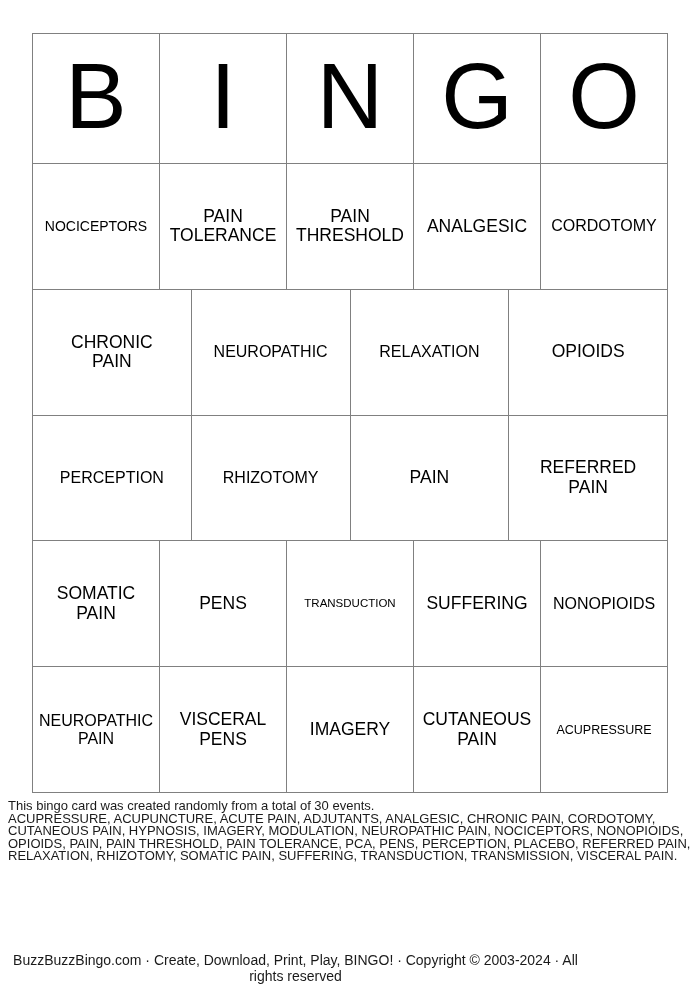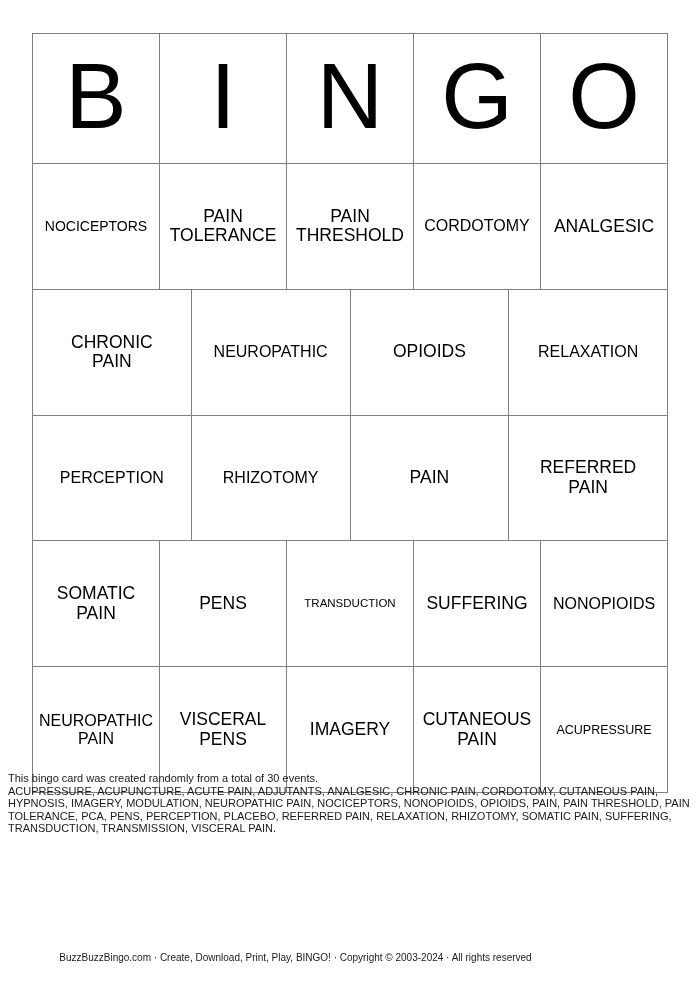--- a/index.html
+++ b/index.html
@@ -77,37 +77,37 @@
   .fs-lg  { font-size: 17.5px; }
   .fs-md  { font-size: 16px; }
   .fs-sm  { font-size: 14px; text-align: center; }
   .fs-xs  { font-size: 12.5px; }
   .fs-xxs { font-size: 11.5px; }
 
   
   .disclaimer {
     position: absolute;
     left: 8px;
-    top: 772px;
+    top: 800px;
     width: 684px;
-    font-size: 11px;
+    font-size: 13px;
     line-height: 12.6px;
     color: #1a1a1a;
   }
   .disclaimer .line1 { display: block; }
   .disclaimer .words { display: block; }
 
   
   .copyright {
     position: absolute;
     left: 0;
     top: 952px;
     width: 591px;
     text-align: center;
-    font-size: 10px;
+    font-size: 14px;
     color: #1a1a1a;
   }
 </style>
 </head>
 <body>
 
 <div class="page">
 
   <div class="card">
 
@@ -125,40 +125,40 @@
         </div>
       <div class="cell">
           <span class="cell-text fs-lg">PAIN
 TOLERANCE</span>
         </div>
       <div class="cell">
           <span class="cell-text fs-lg">PAIN
 THRESHOLD</span>
         </div>
       <div class="cell">
+          <span class="cell-text fs-lg">ANALGESIC</span>
+        </div>
+      <div class="cell">
           <span class="cell-text fs-md">CORDOTOMY</span>
         </div>
-      <div class="cell">
-          <span class="cell-text fs-lg">ANALGESIC</span>
-        </div>
     </div>
 
     <div class="grid-row">
       <div class="cell">
           <span class="cell-text fs-lg">CHRONIC
 PAIN</span>
         </div>
       <div class="cell">
           <span class="cell-text fs-md">NEUROPATHIC</span>
         </div>
       <div class="cell">
+          <span class="cell-text fs-md">RELAXATION</span>
+        </div>
+      <div class="cell">
           <span class="cell-text fs-lg">OPIOIDS</span>
-        </div>
-      <div class="cell">
-          <span class="cell-text fs-md">RELAXATION</span>
         </div>
     </div>
 
     <div class="grid-row">
       <div class="cell">
           <span class="cell-text fs-md">PERCEPTION</span>
         </div>
       <div class="cell">
           <span class="cell-text fs-md">RHIZOTOMY</span>
         </div>

